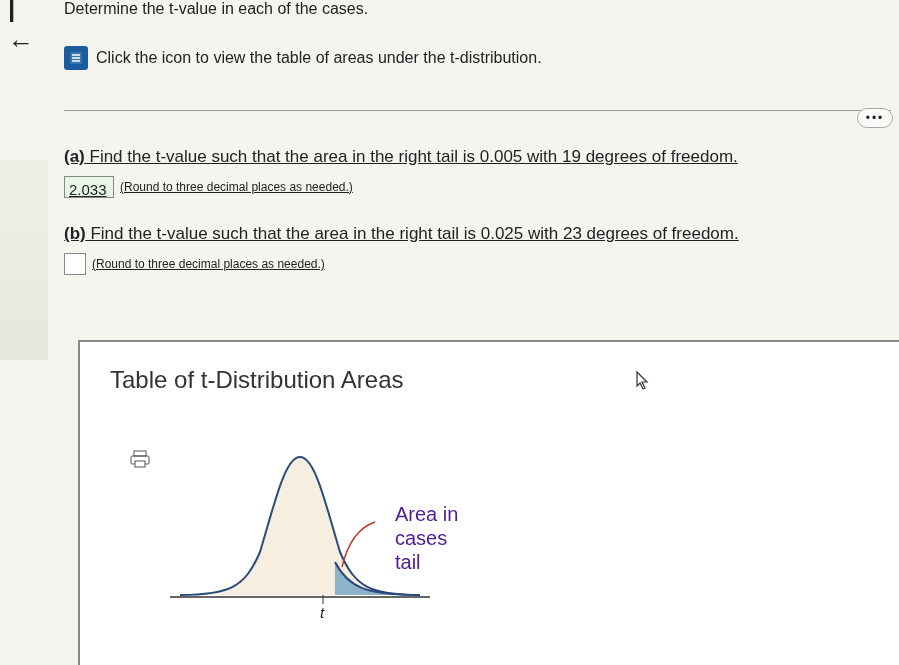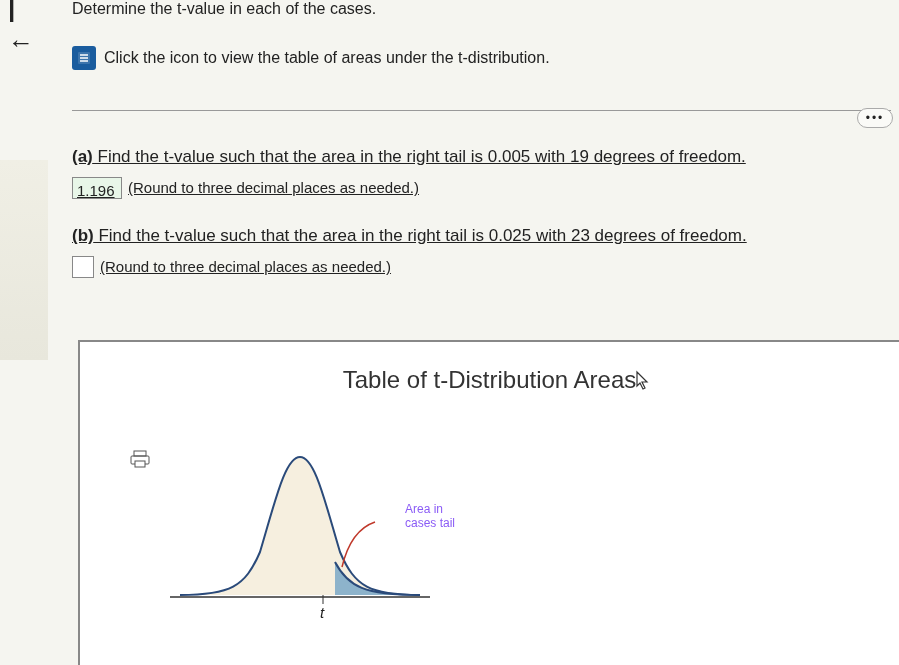--- a/index.html
+++ b/index.html
@@ -20,21 +20,21 @@
   height: 32px;
   display: flex;
   align-items: center;
   justify-content: center;
   font-size: 26px;
   font-weight: bold;
   cursor: pointer;
 }
 .content {
   position: absolute;
-  left: 72px;
+  left: 64px;
   top: 0;
   right: 0;
   padding-right: 8px;
 }
 .header-row {
   display: flex;
   align-items: center;
   gap: 8px;
   margin-top: 28px;
 }
@@ -78,34 +78,34 @@
 .answer-box {
   display: inline-block;
   min-width: 50px;
   height: 22px;
   border: 1px solid #888;
   background: #e8f6e8;
   padding: 1px 4px;
   font-size: 15px;
 }
 .answer-box.empty { background: #fff; width: 22px; min-width: 22px; }
-.hint { font-size: 15px; }
+.hint { font-size: 12px; }
 .modal {
   position: absolute;
   left: 78px;
   top: 340px;
   right: 0;
   bottom: 0;
   background: #fff;
   border: 2px solid #888;
   border-bottom: none;
   border-right: none;
   padding: 24px 30px;
 }
-.modal-title { font-size: 24px; font-weight: normal; color: #333; margin-bottom: 28px; text-align: center; }
+.modal-title { font-size: 24px; font-weight: normal; color: #333; margin-bottom: 28px; }
 .cursor-icon {
   position: absolute;
   left: 555px;
   top: 28px;
   font-size: 18px;
 }
 .print-icon {
   position: absolute;
   left: 50px;
   top: 108px;
@@ -114,24 +114,23 @@
   position: absolute;
   left: 90px;
   top: 90px;
   width: 300px;
   height: 200px;
 }
 .area-label {
   position: absolute;
   left: 225px;
   top: 70px;
-  color: #8b5cf6;
-  font-size: 12px;
+  color: #4c1d95;
+  font-size: 20px;
   line-height: 1.2;
-  margin-left: 10px;
 }
 .t-label {
   position: absolute;
   left: 150px;
   top: 172px;
   font-style: italic;
   font-size: 15px;
 }
 .left-edge {
   position: absolute;
@@ -164,21 +163,21 @@
 
   <hr class="divider">
 
   <div class="more-btn">
     <span>•••</span>
   </div>
 
   <div class="question">
     <span class="label">(a)</span><span> Find the t-value such that the area in the right tail is 0.005 with 19 degrees of freedom.</span>
     <div class="answer-line">
-      <span class="answer-box">1.196</span>
+      <span class="answer-box">2.033</span>
       <span class="hint">(Round to three decimal places as needed.)</span>
     </div>
   </div>
 
   <div class="question">
     <span class="label">(b)</span><span> Find the t-value such that the area in the right tail is 0.025 with 23 degrees of freedom.</span>
     <div class="answer-line">
       <span class="answer-box empty"></span>
       <span class="hint">(Round to three decimal places as needed.)</span>
     </div>

